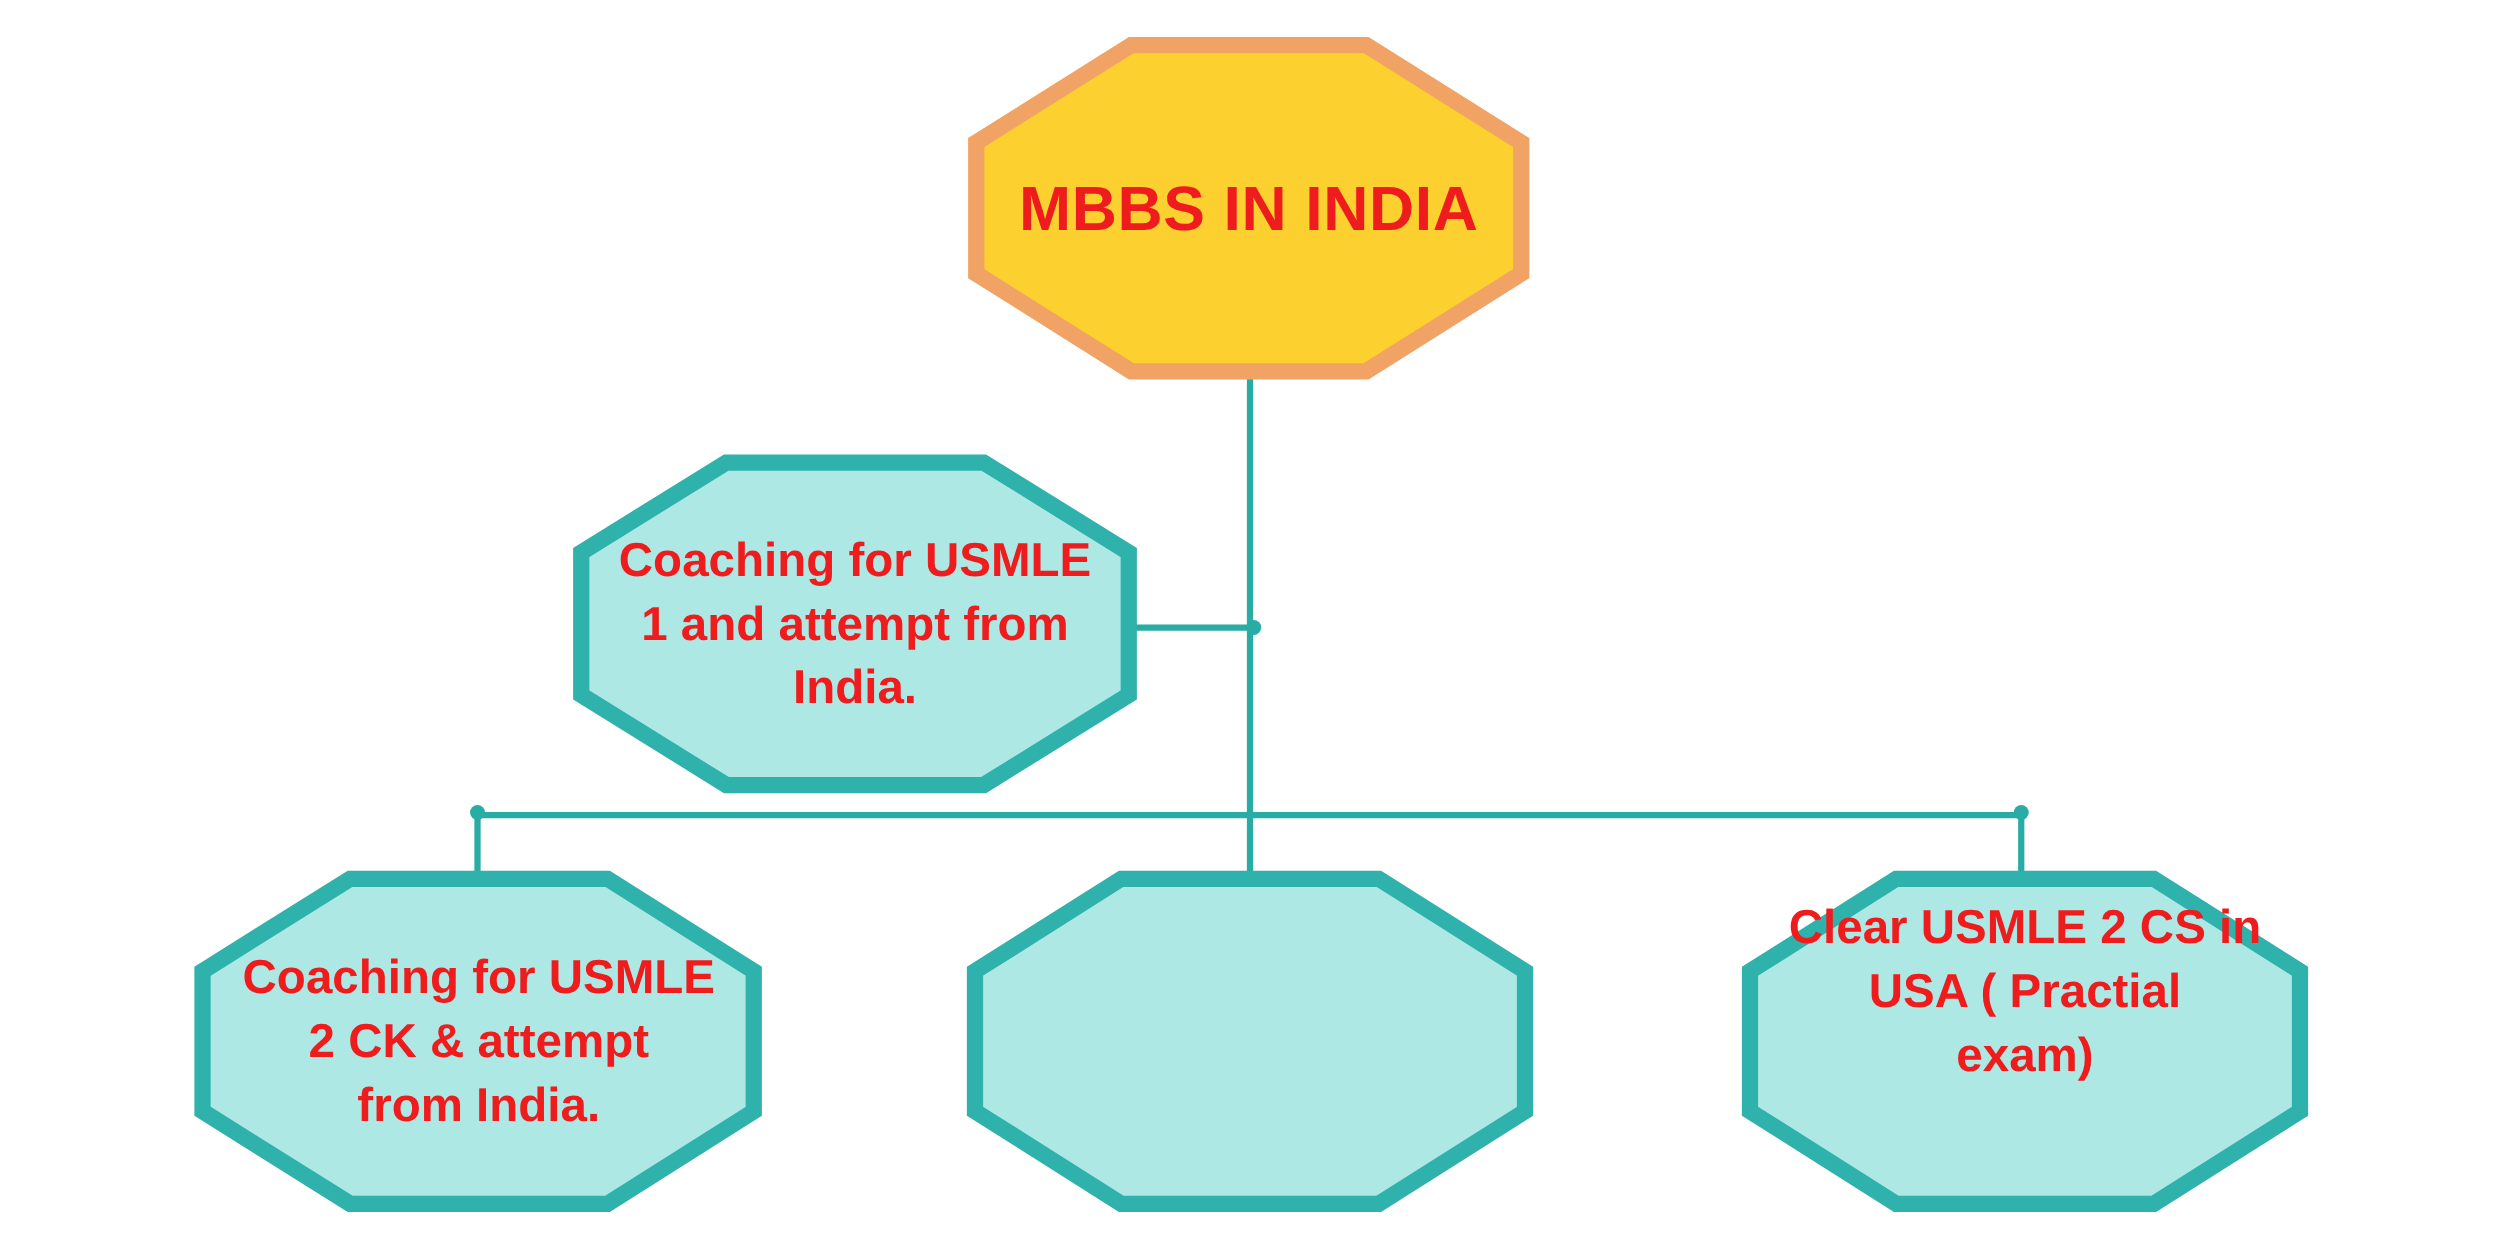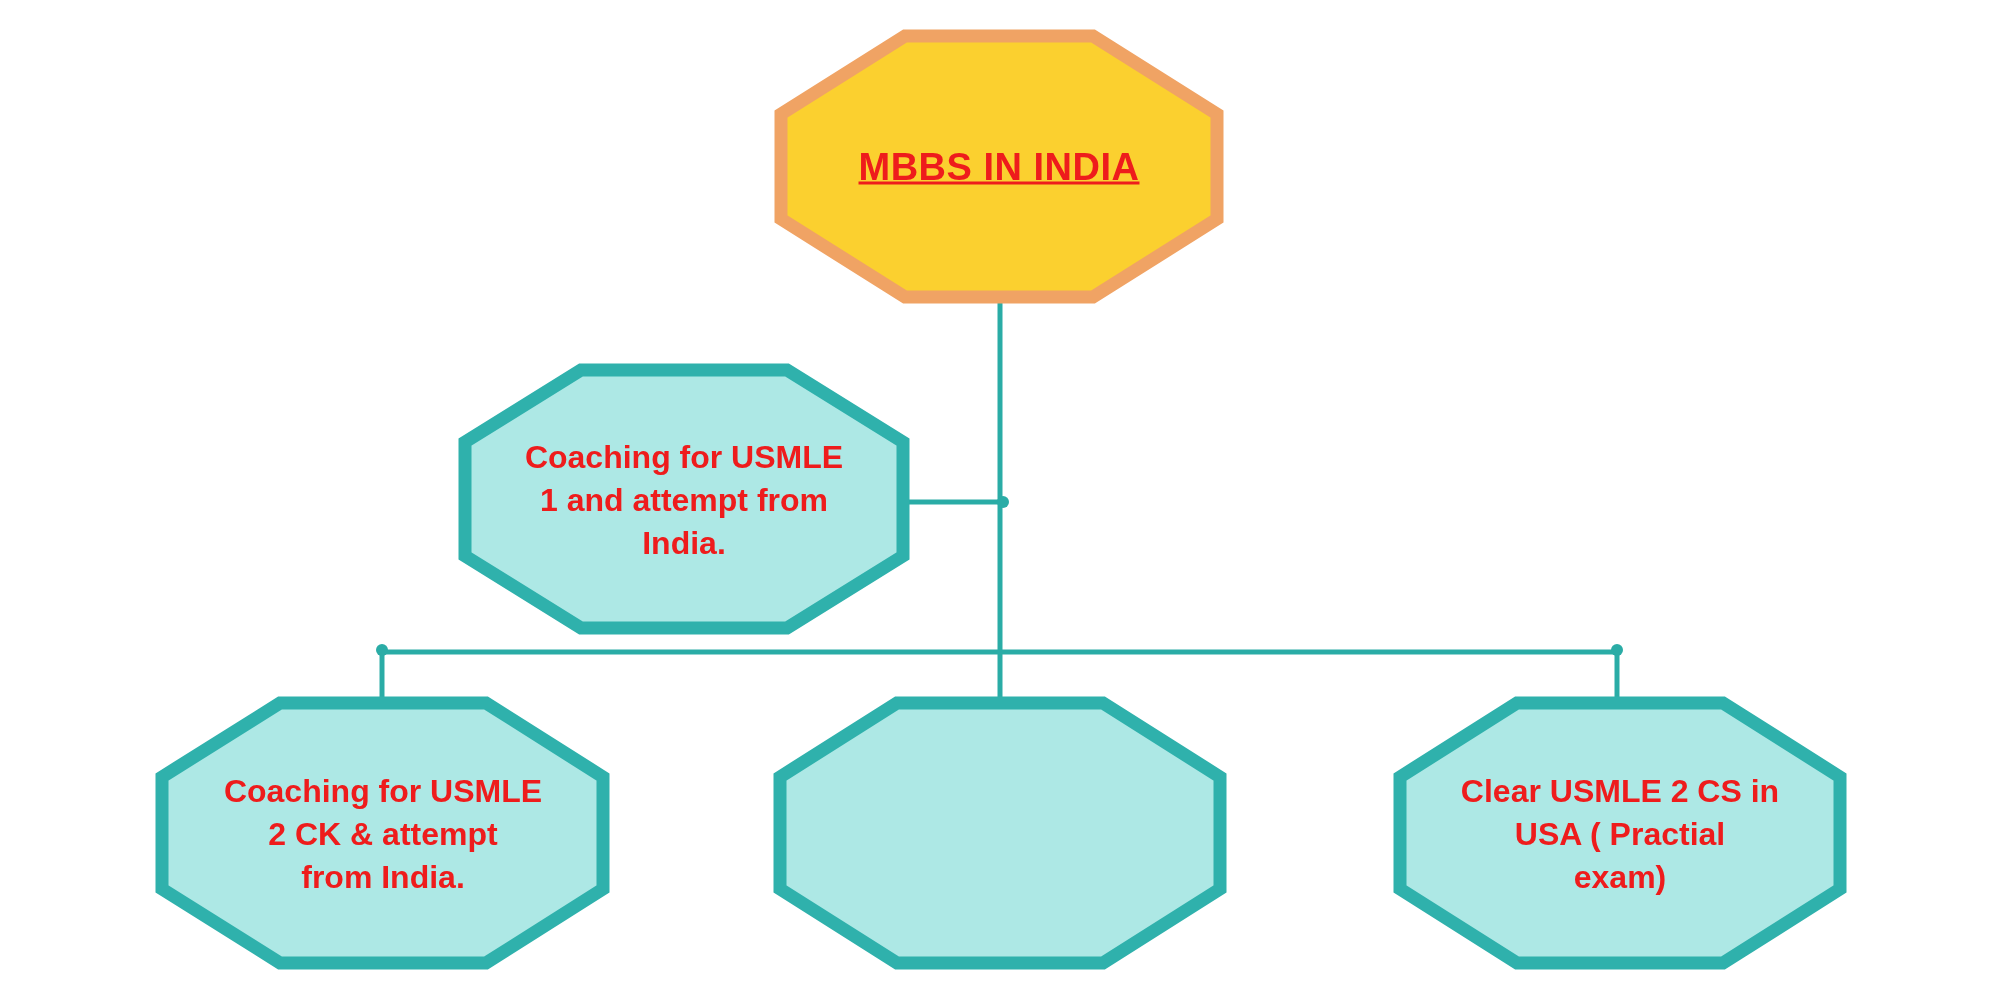--- a/index.html
+++ b/index.html
@@ -25,36 +25,35 @@
   .node-label {
     position: absolute;
     transform: translate(-50%, -50%);
     text-align: center;
     white-space: pre-line;
     font-weight: bold;
     color: #ee1c1c;
     pointer-events: none;
   }
   .root-label {
-    font-size: 38px;
+    font-size: 50px;
     letter-spacing: 0.5px;
-    text-decoration: underline;
   }
   .step-label {
-    font-size: 32px;
+    font-size: 38px;
     line-height: 1.34;
     width: 440px;
     text-align: center;
   }
   
   .pos-root   { left: 999px;  top: 167px; }
   .pos-step1  { left: 684px;  top: 500px; }
   .pos-step2a { left: 383px;  top: 834px; }
   .pos-step2b { left: 1000px; top: 834px; }
-  .pos-step2c { left: 1620px; top: 834px; }
+  .pos-step2c { left: 1620px; top: 794px; }
 </style>
 </head>
 <body>
 
 <div class="canvas">
 
   <svg class="diagram" viewBox="0 0 2000 1000">
 
     <line x1="1000" y1="290" x2="1000" y2="706" stroke-width="5" stroke="#2AACA6"></line>
 

